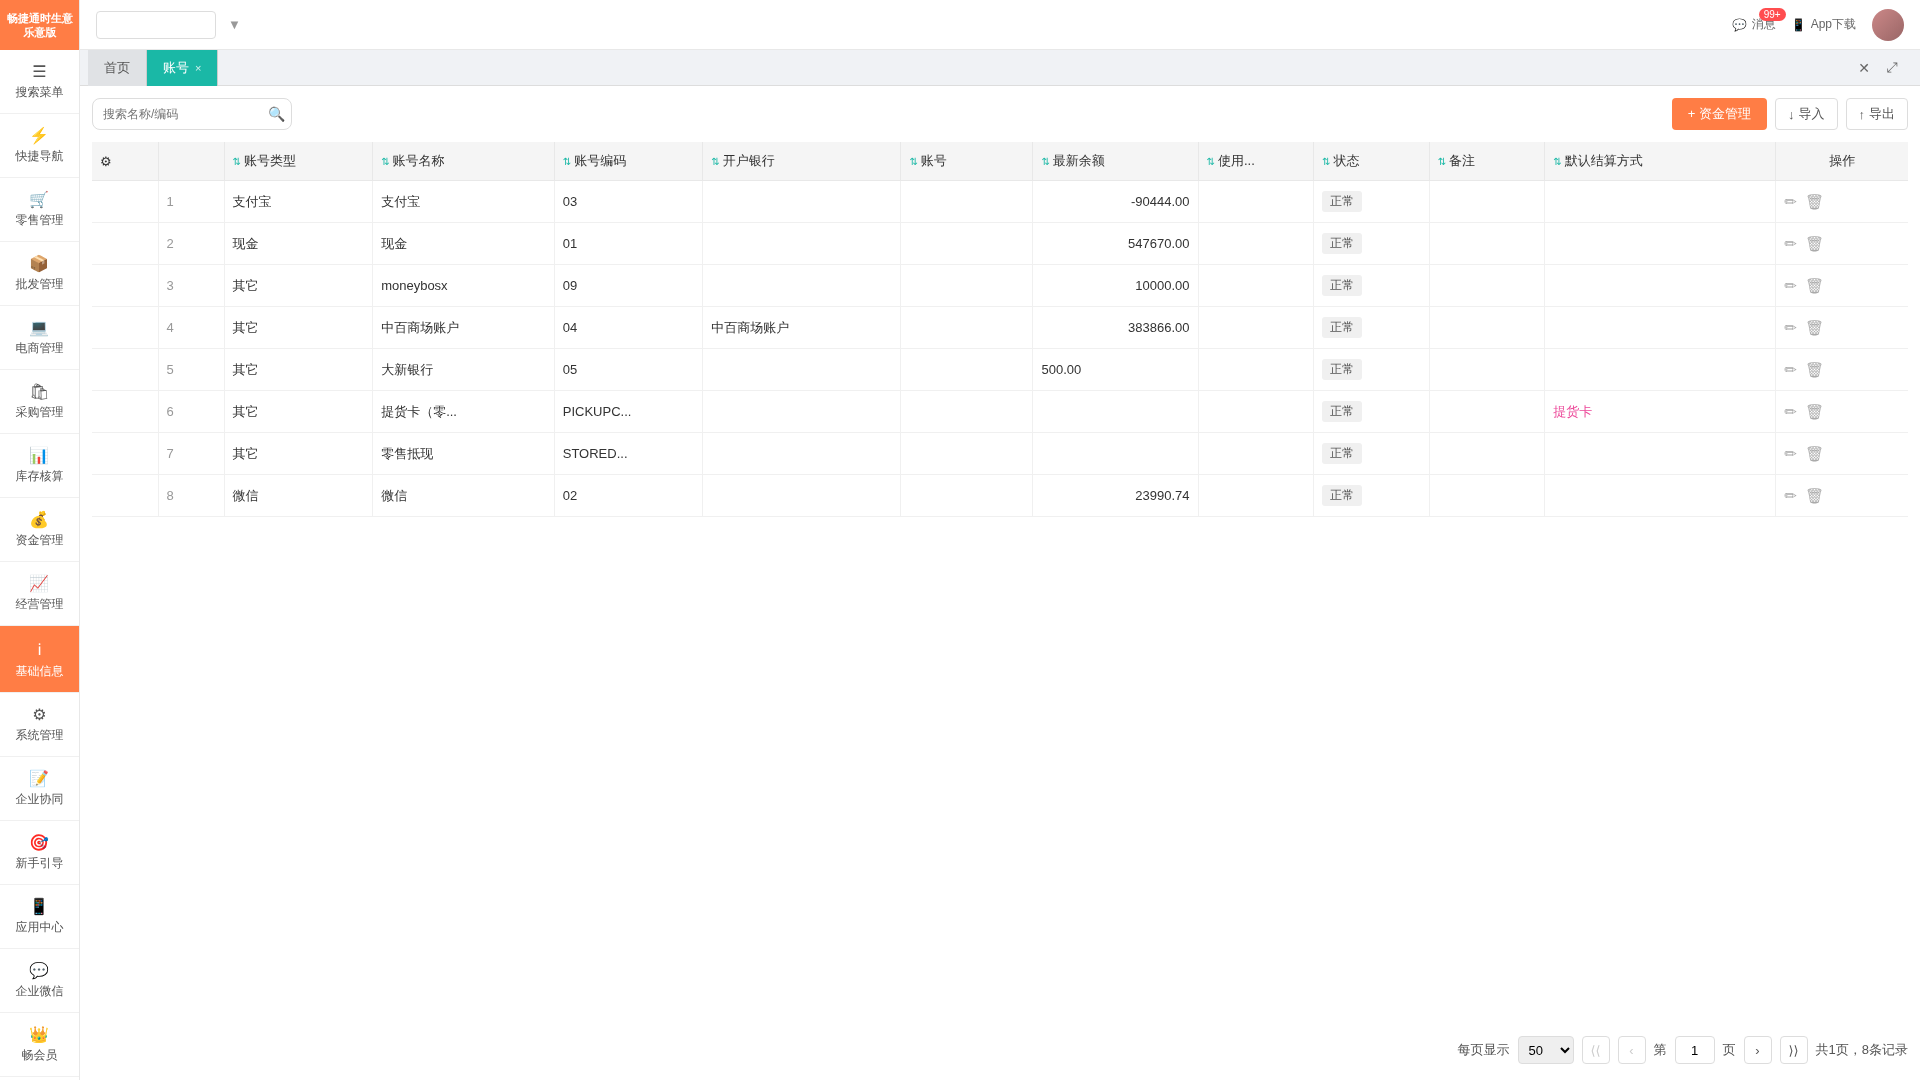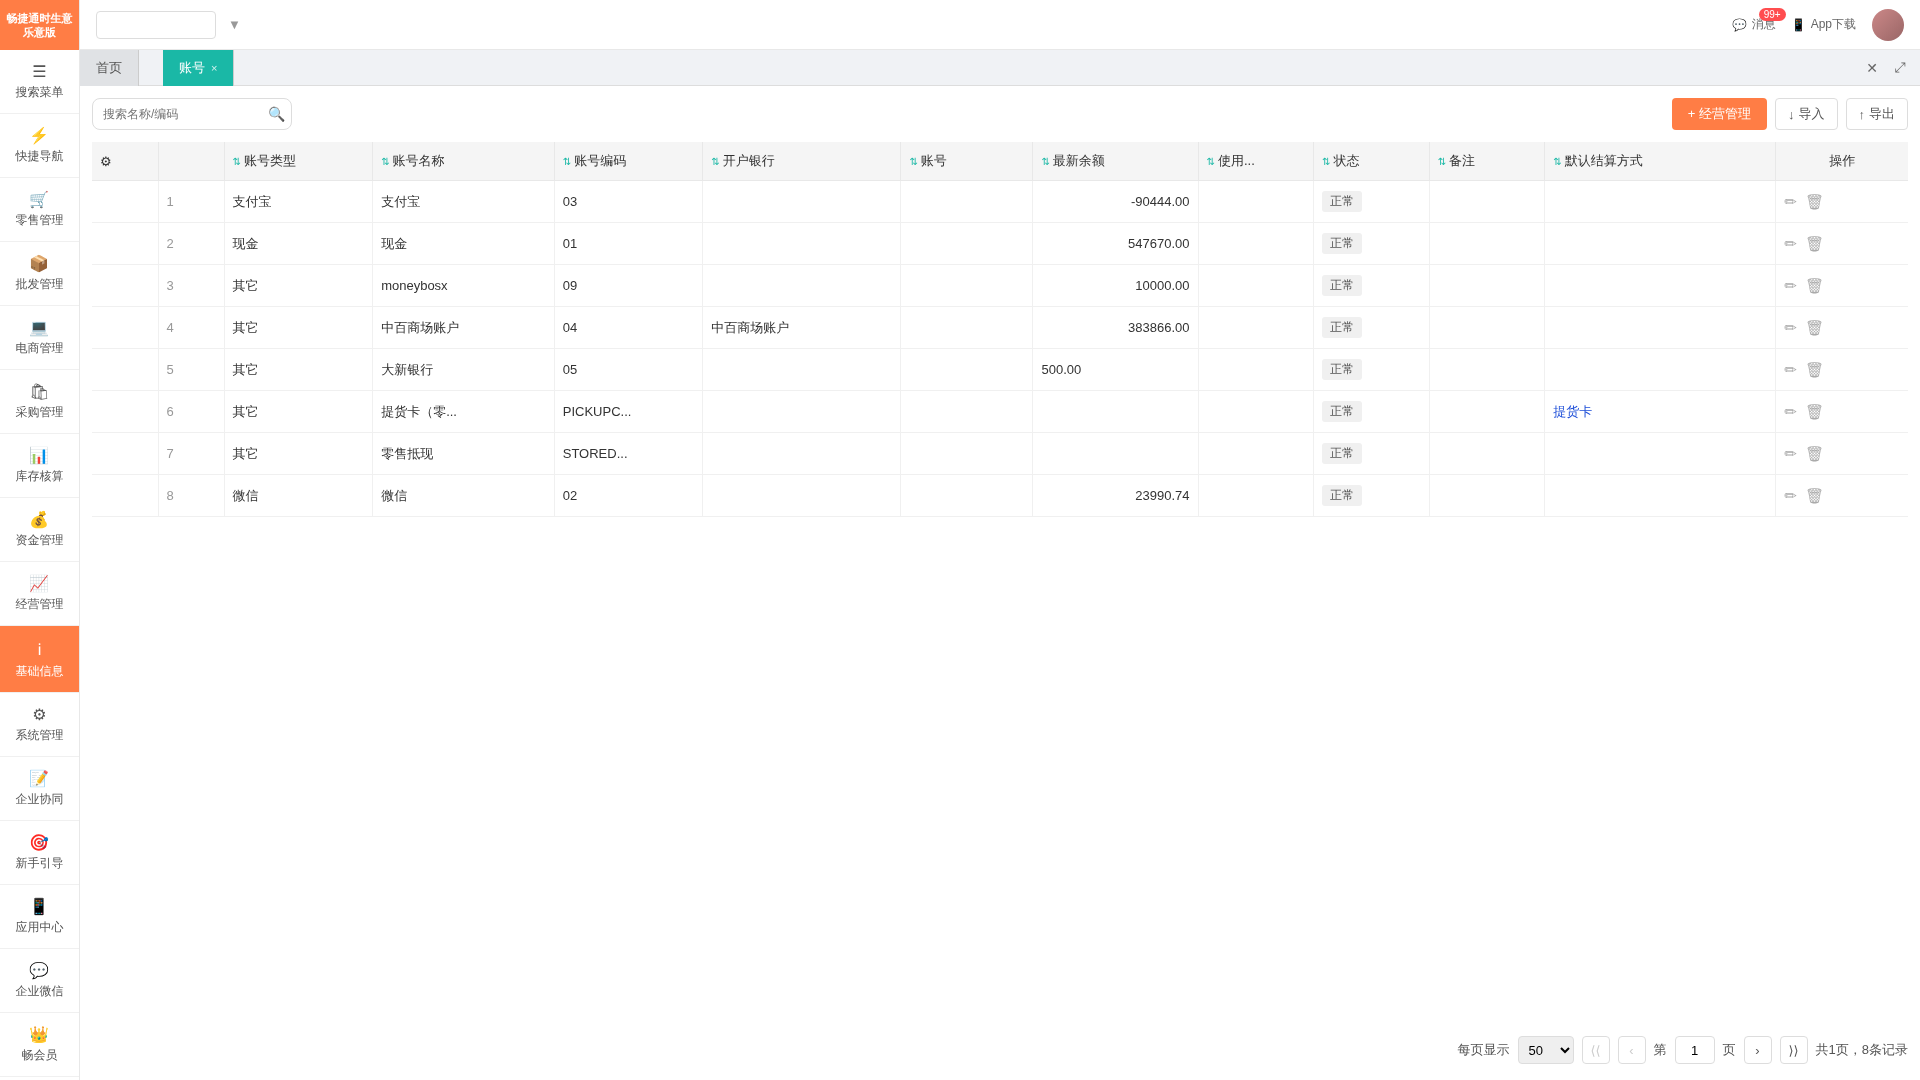--- a/index.html
+++ b/index.html
@@ -4,21 +4,21 @@
   <style>
     * { margin: 0; padding: 0; box-sizing: border-box; }
     body { font-family: 'Microsoft YaHei', Arial, sans-serif; font-size: 13px; background: #f0f2f5; display: flex; height: 1080px; overflow: hidden; }
 
     
     .sidebar {
       width: 80px;
       background: #fff;
       display: flex;
       flex-direction: column;
-      align-items: center;
+      align-items: flex-start;
       border-right: 1px solid #e8e8e8;
       flex-shrink: 0;
       overflow-y: auto;
     }
     .sidebar-logo {
       width: 80px;
       height: 50px;
       background: #ff7d45;
       display: flex;
       align-items: center;
@@ -117,24 +117,23 @@
       background: #ccc;
       overflow: hidden;
     }
 
     
     .tab-bar {
       height: 36px;
       background: #f0f2f5;
       display: flex;
       align-items: center;
-      padding: 0 0;
+      padding: 0 8px;
       flex-shrink: 0;
       border-bottom: 1px solid #ddd;
-      gap: 24px;
     }
     .tab {
       height: 36px;
       padding: 0 16px;
       display: flex;
       align-items: center;
       gap: 6px;
       cursor: pointer;
       font-size: 13px;
       color: #555;
@@ -460,21 +459,21 @@
 
   <div class="content-area">
 
     <div class="toolbar">
       <div class="search-wrapper">
         <input class="search-input" type="text" placeholder="搜索名称/编码" style="">
         <span class="search-icon-btn">🔍</span>
       </div>
       <div class="toolbar-right">
         <button class="btn-primary">
-          <span>+ 经营管理</span>
+          <span>+ 资金管理</span>
         </button>
         <button class="btn-default">
           <span>↓</span>
           <span>导入</span>
         </button>
         <button class="btn-default">
           <span>↑</span>
           <span>导出</span>
         </button>
       </div>
@@ -659,21 +658,21 @@
       <td style="color:#999;">6</td>
       <td>其它</td>
       <td>提货卡（零...</td>
       <td>PICKUPC...</td>
       <td></td>
       <td></td>
       <td style="text-align:right;"></td>
       <td></td>
       <td><span class="status-tag">正常</span></td>
       <td></td>
-      <td style="color:#1d4ed8;">提货卡</td>
+      <td style="color:#ec4899;">提货卡</td>
       <td>
         <div class="action-icons">
           <span class="action-icon" title="编辑">✏</span>
           <span class="action-icon" title="删除">🗑</span>
         </div>
       </td>
     </tr>
             <tr>
       <td></td>
       <td style="color:#999;">7</td>

